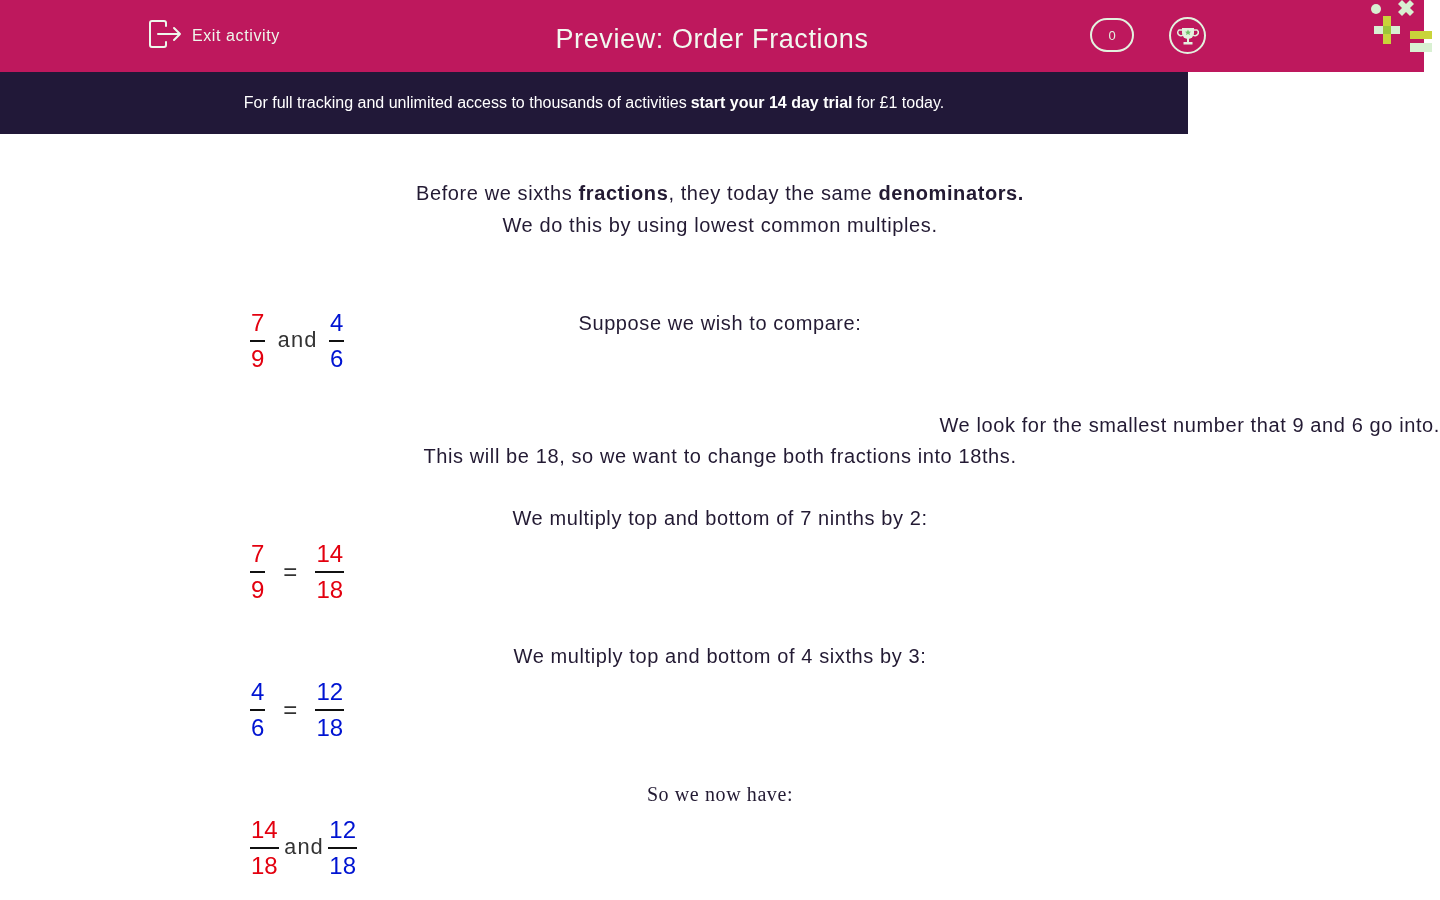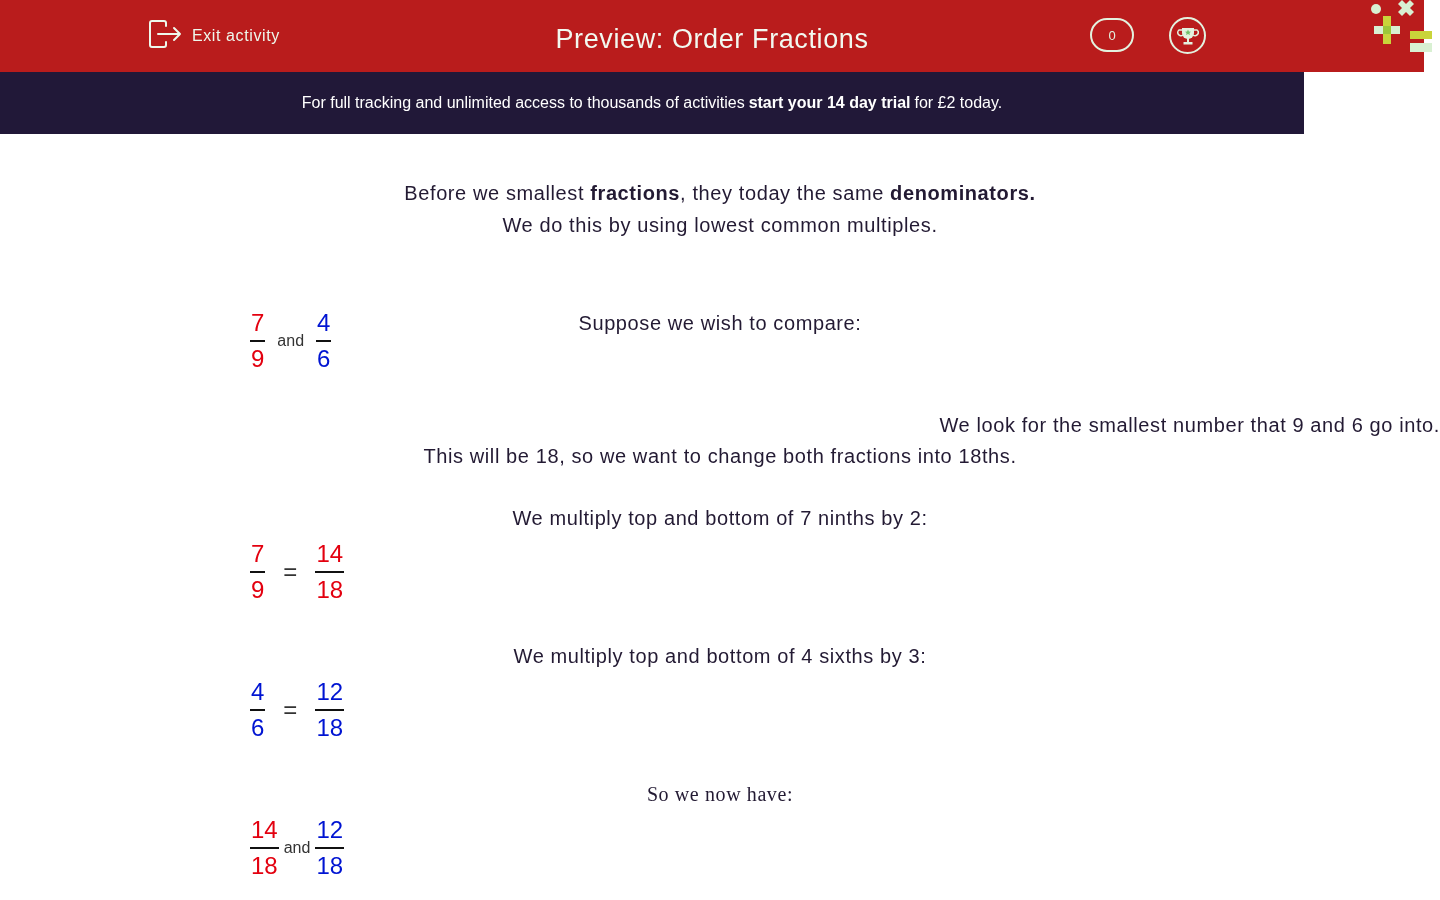--- a/index.html
+++ b/index.html
@@ -4,21 +4,21 @@
 <style>
   html, body { margin: 0; padding: 0; }
   body {
     width: 1440px; height: 900px; overflow: hidden;
     background: #ffffff;
     font-family: "Liberation Sans", sans-serif;
     color: #231a33;
   }
   .topbar {
     position: absolute; left: 0; top: 0; width: 1424px; height: 72px;
-    background: #b91c1c;
+    background: #be185d;
   }
   .exit {
     position: absolute; left: 148px; top: 20px; height: 32px;
     display: flex; align-items: center; gap: 10px;
     color: #eef8ec; font-size: 16px; letter-spacing: 0.6px; cursor: pointer;
   }
   .exit svg { width: 34px; height: 30px; }
   .title {
     position: absolute; left: 0; right: 0; top: 24px; text-align: center;
     color: #f2f9f0; font-size: 27px; letter-spacing: 0.6px;
@@ -28,21 +28,21 @@
     border: 2px solid #e3f2df; border-radius: 18px; box-sizing: border-box;
     color: #e3f2df; font-size: 13px; display: flex; align-items: center; justify-content: center;
   }
   .trophy {
     position: absolute; left: 1169px; top: 17px; width: 37px; height: 37px;
     border: 2px solid #e3f2df; border-radius: 50%; box-sizing: border-box;
     display: flex; align-items: center; justify-content: center;
   }
   .logo { position: absolute; left: 1368px; top: 0; width: 72px; height: 56px; }
   .promo {
-    position: absolute; left: 0; top: 72px; width: 1304px; height: 62px;
+    position: absolute; left: 0; top: 72px; width: 1188px; height: 62px;
     background: #211838; color: #ffffff; font-size: 16px;
     display: flex; align-items: center; justify-content: center;
   }
   .promo b { font-weight: bold; margin: 0 4px; }
   .content { position: absolute; left: 0; top: 134px; width: 1440px; }
   .para {
     position: absolute; left: 0; width: 1440px; text-align: center;
     font-size: 20px; letter-spacing: 0.6px; line-height: 31px; color: #231a33;
   }
   .para b { font-weight: bold; }
@@ -50,21 +50,21 @@
     position: absolute; left: 250px; display: flex; align-items: center;
     font-size: 24px;
   }
   .frac {
     display: inline-flex; flex-direction: column; align-items: center;
   }
   .frac .num, .frac .den { line-height: 34px; padding: 0 1px; }
   .frac .bar { height: 2px; background: #111; width: 100%; }
   .red { color: #e3000f; }
   .blue { color: #0014d2; }
-  .word { color: #333; font-size: 16px; margin: 0 12px; }
+  .word { color: #333; font-size: 22px; margin: 0 12px; font-family: Liberation Mono, monospace; }
   .eq { color: #333; font-size: 24px; margin: 0 18px; }
 </style>
 </head>
 <body>
 
 <div class="topbar">
   <div class="exit">
     <span>
       <svg viewBox="0 0 34 30" fill="none" stroke="#eef8ec" stroke-width="2" stroke-linecap="round" stroke-linejoin="round">
         <path d="M18 7 V4 a2 2 0 0 0 -2 -2 H4 a2 2 0 0 0 -2 2 V26 a2 2 0 0 0 2 2 H16 a2 2 0 0 0 2 -2 V23"></path>
@@ -91,26 +91,26 @@
     <rect x="15" y="16" width="8" height="28" fill="#c9d43a"></rect>
     <rect x="15" y="26" width="8" height="8" fill="#9cc83a"></rect>
     <rect x="42" y="31" width="22" height="8" fill="#c9d43a"></rect>
     <rect x="42" y="43" width="22" height="9" fill="#d8f0d2"></rect>
   </svg>
 </div>
 
 <div class="promo">
   <span>For full tracking and unlimited access to thousands of activities</span>
   <b>start your 14 day trial</b>
-  <span>for £2 today.</span>
+  <span>for £1 today.</span>
 </div>
 
 <div class="content">
   <div class="para" style="top:44px;">
-    <span>Before we smallest </span><b>fractions</b><span>, they today the same </span><b>denominators.</b>
+    <span>Before we sixths </span><b>fractions</b><span>, they today the same </span><b>denominators.</b>
   </div>
   <div class="para" style="top:76px;">We do this by using lowest common multiples.</div>
 
   <div class="para" style="top:152px;margin-top:22px;">Suppose we wish to compare:</div>
 
   <div class="frac-row" style="top:172px;">
     <span class="frac red">
       <span class="num">7</span>
       <span class="bar"></span>
       <span class="den">9</span>

